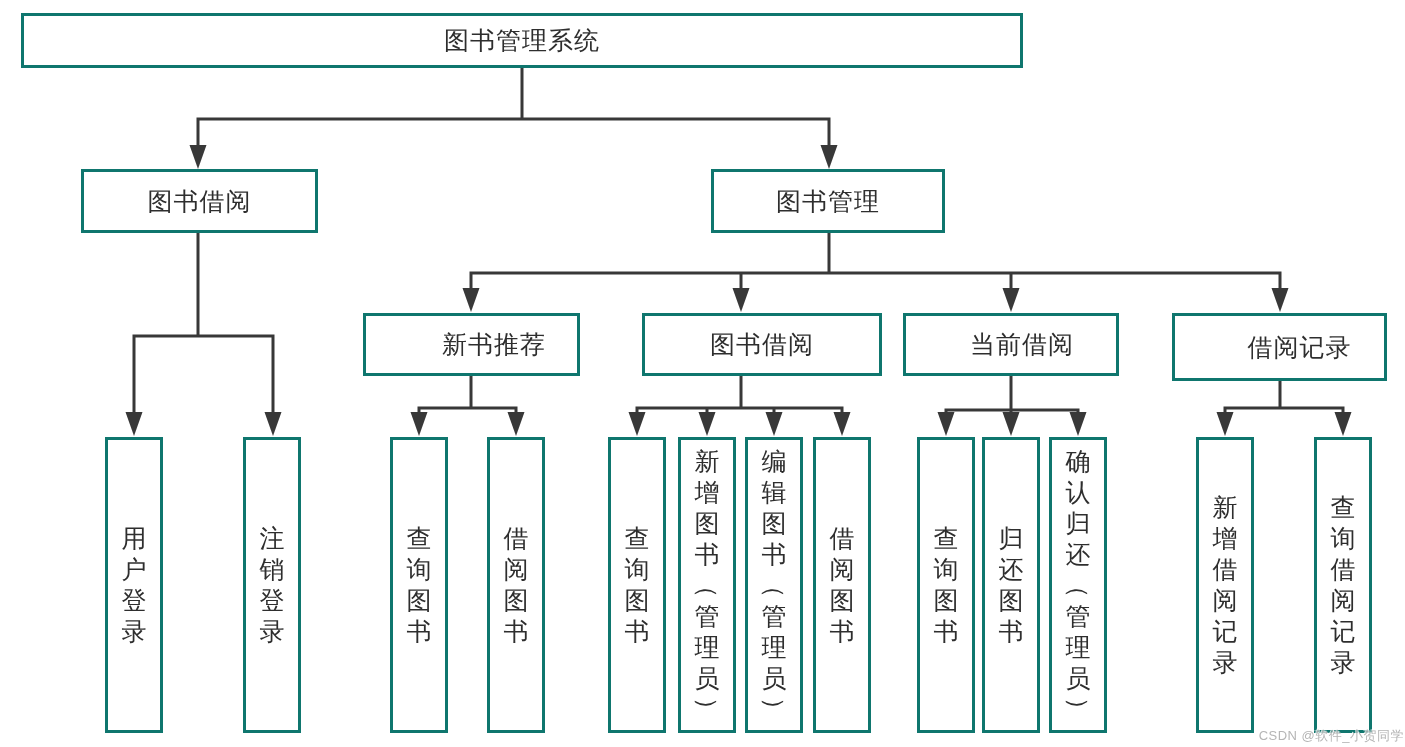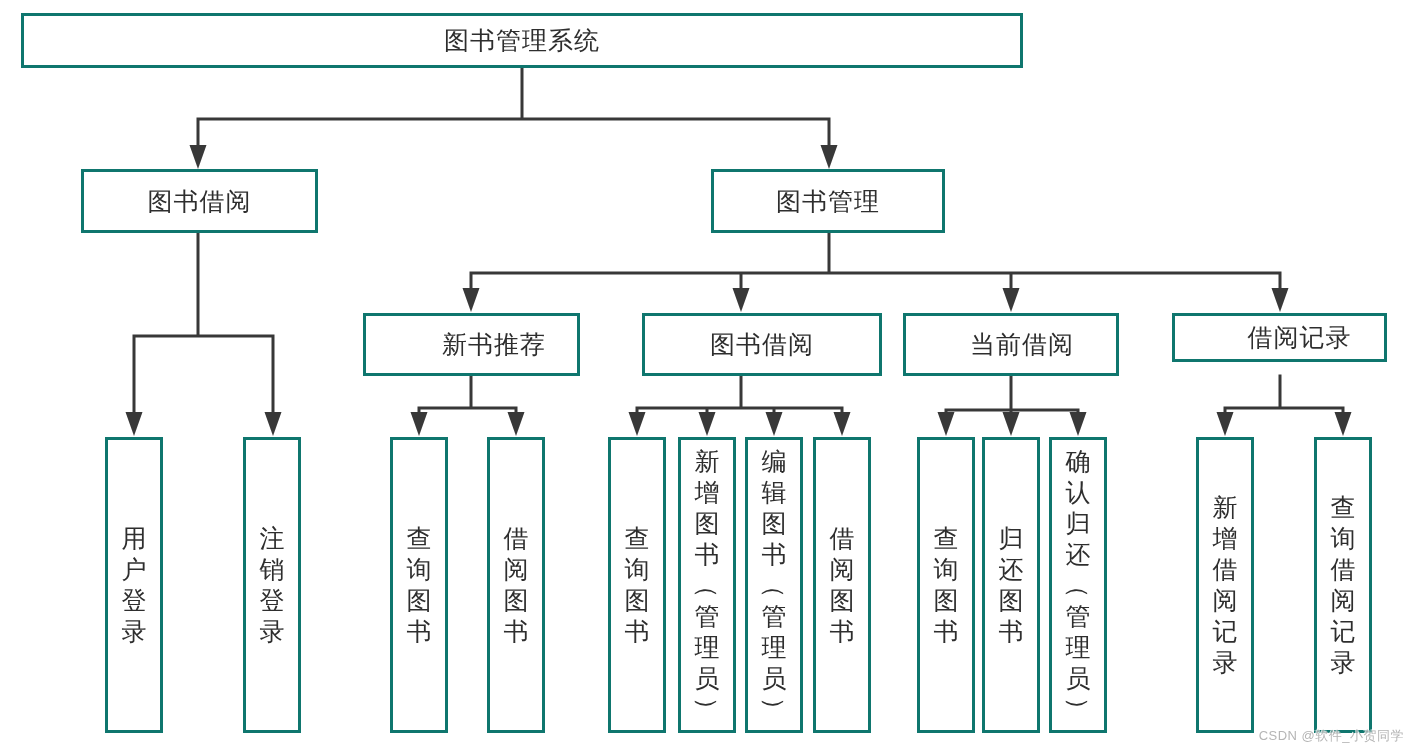--- a/index.html
+++ b/index.html
@@ -98,21 +98,21 @@
 
   <div class="node" style="left:363px; top:313px; width:217px; height:63px;padding-left:45px;">
     <span class="hlabel">新书推荐</span>
   </div>
   <div class="node" style="left:642px; top:313px; width:240px; height:63px;">
     <span class="hlabel">图书借阅</span>
   </div>
   <div class="node" style="left:903px; top:313px; width:216px; height:63px;padding-left:22px;">
     <span class="hlabel">当前借阅</span>
   </div>
-  <div class="node" style="left:1172px; top:313px; width:215px; height:49px;padding-left:40px;">
+  <div class="node" style="left:1172px; top:313px; width:215px; height:68px;padding-left:40px;">
     <span class="hlabel">借阅记录</span>
   </div>
 
   <div class="node leaf" style="left:105px; top:437px; width:58px; height:296px;">
       <span class="vchar">用</span>
       <span class="vchar">户</span>
       <span class="vchar">登</span>
       <span class="vchar">录</span>
     </div>
   <div class="node leaf" style="left:243px; top:437px; width:58px; height:296px;">

